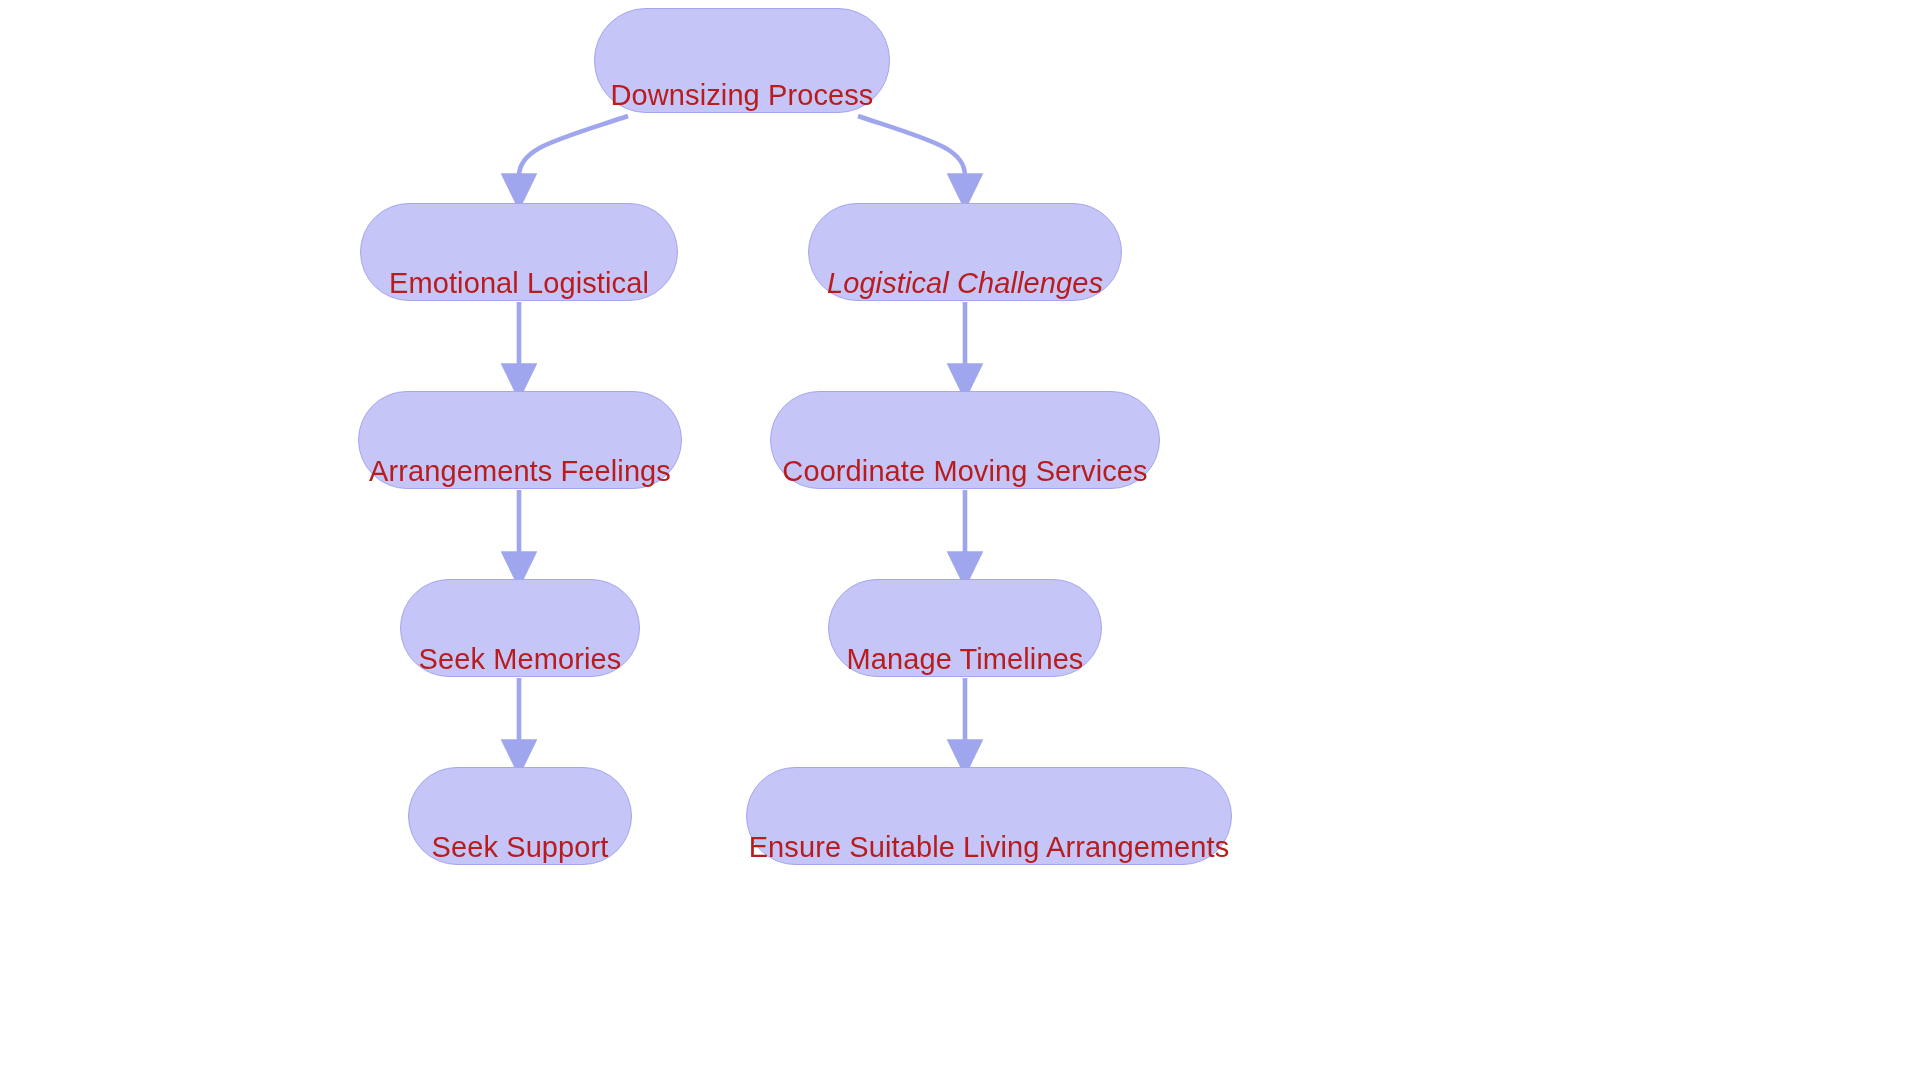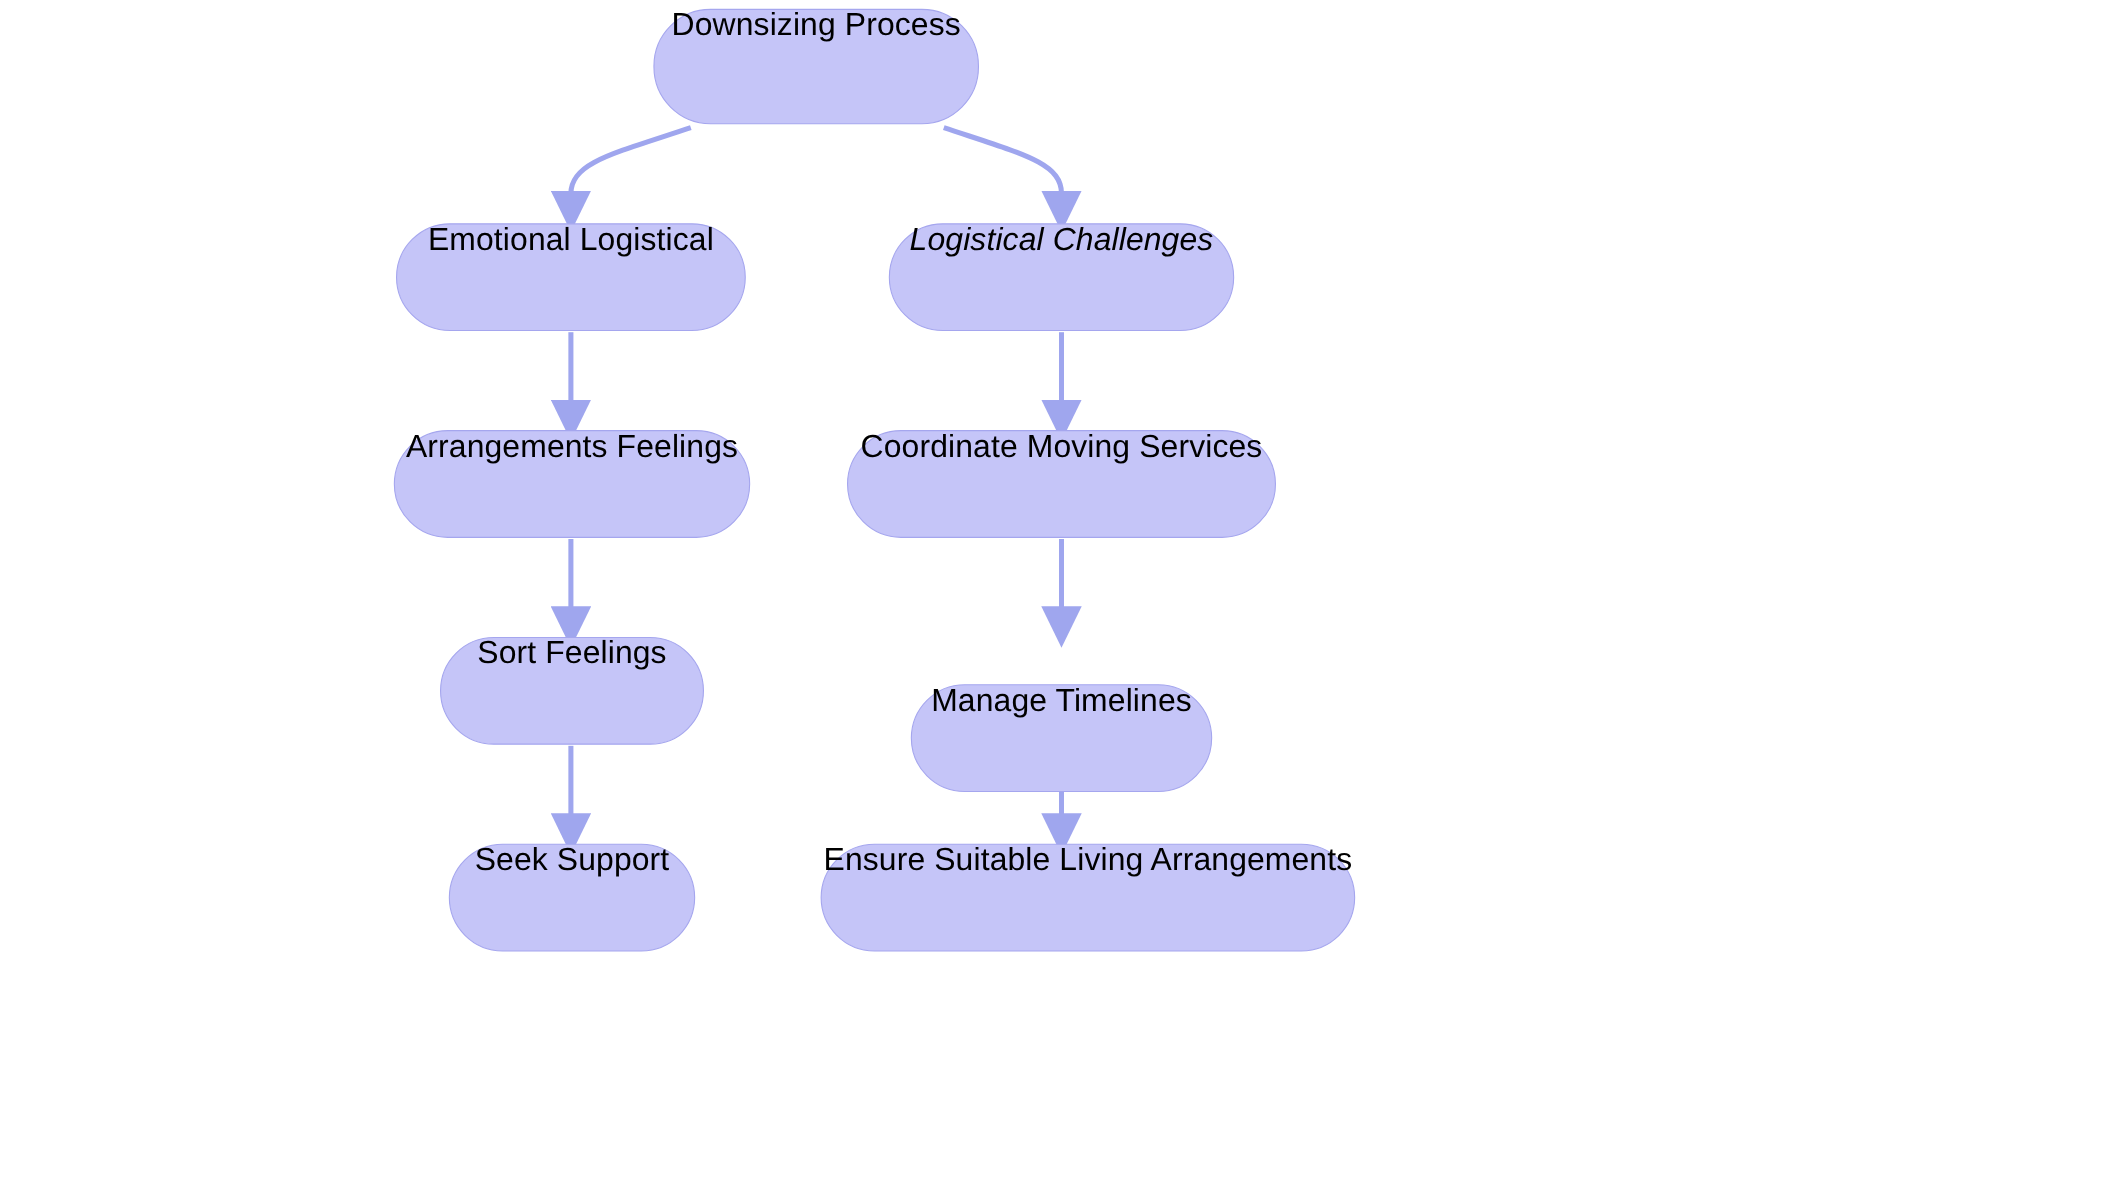--- a/index.html
+++ b/index.html
@@ -31,47 +31,47 @@
     height: 1083px;
     z-index: 1;
     pointer-events: none;
   }
 
   .node {
     position: absolute;
     z-index: 2;
     box-sizing: border-box;
     display: flex;
-    align-items: flex-start;
+    align-items: flex-end;
     justify-content: center;
     background: #c5c5f8;
     border: 1.6px solid #a5a6ee;
     border-radius: 52px;
-    color: #000000;
+    color: #b91c1c;
     font-size: 29px;
     font-weight: 400;
     letter-spacing: 0.1px;
     white-space: nowrap;
     -webkit-font-smoothing: antialiased;
   }
 
   .node-label {
     display: block;
     line-height: 1;
     padding-bottom: 2px;
   }
 
   
   .n-root          { left: 594px;  top: 8px;   width: 296px; height: 105px; }
   .n-emotional     { left: 360px;  top: 203px; width: 318px; height: 98px; }
   .n-logistical    { left: 808px;  top: 203px; width: 314px; height: 98px; font-style: italic; }
   .n-acknowledge   { left: 358px;  top: 391px; width: 324px; height: 98px; }
   .n-coordinate    { left: 770px;  top: 391px; width: 390px; height: 98px; }
   .n-sort          { left: 400px;  top: 579px; width: 240px; height: 98px; }
-  .n-manage        { left: 828px;  top: 579px; width: 274px; height: 98px; margin-top: 43px; }
+  .n-manage        { left: 828px;  top: 579px; width: 274px; height: 98px; }
   .n-seek          { left: 408px;  top: 767px; width: 224px; height: 98px; }
   .n-ensure        { left: 722px;  top: 767px; width: 486px; height: 98px; margin-left: 24px; }
 </style>
 </head>
 <body>
 
 <div id="flowchart-canvas">
 
   <svg id="edge-layer" viewBox="0 0 1920 1083" width="1920" height="1083" xmlns="http://www.w3.org/2000/svg">
     <defs>
@@ -111,21 +111,21 @@
 
   <div class="node n-acknowledge">
     <span class="node-label">Arrangements Feelings</span>
   </div>
 
   <div class="node n-coordinate">
     <span class="node-label">Coordinate Moving Services</span>
   </div>
 
   <div class="node n-sort">
-    <span class="node-label">Sort Feelings</span>
+    <span class="node-label">Seek Memories</span>
   </div>
 
   <div class="node n-manage">
     <span class="node-label">Manage Timelines</span>
   </div>
 
   <div class="node n-seek">
     <span class="node-label">Seek Support</span>
   </div>
 

